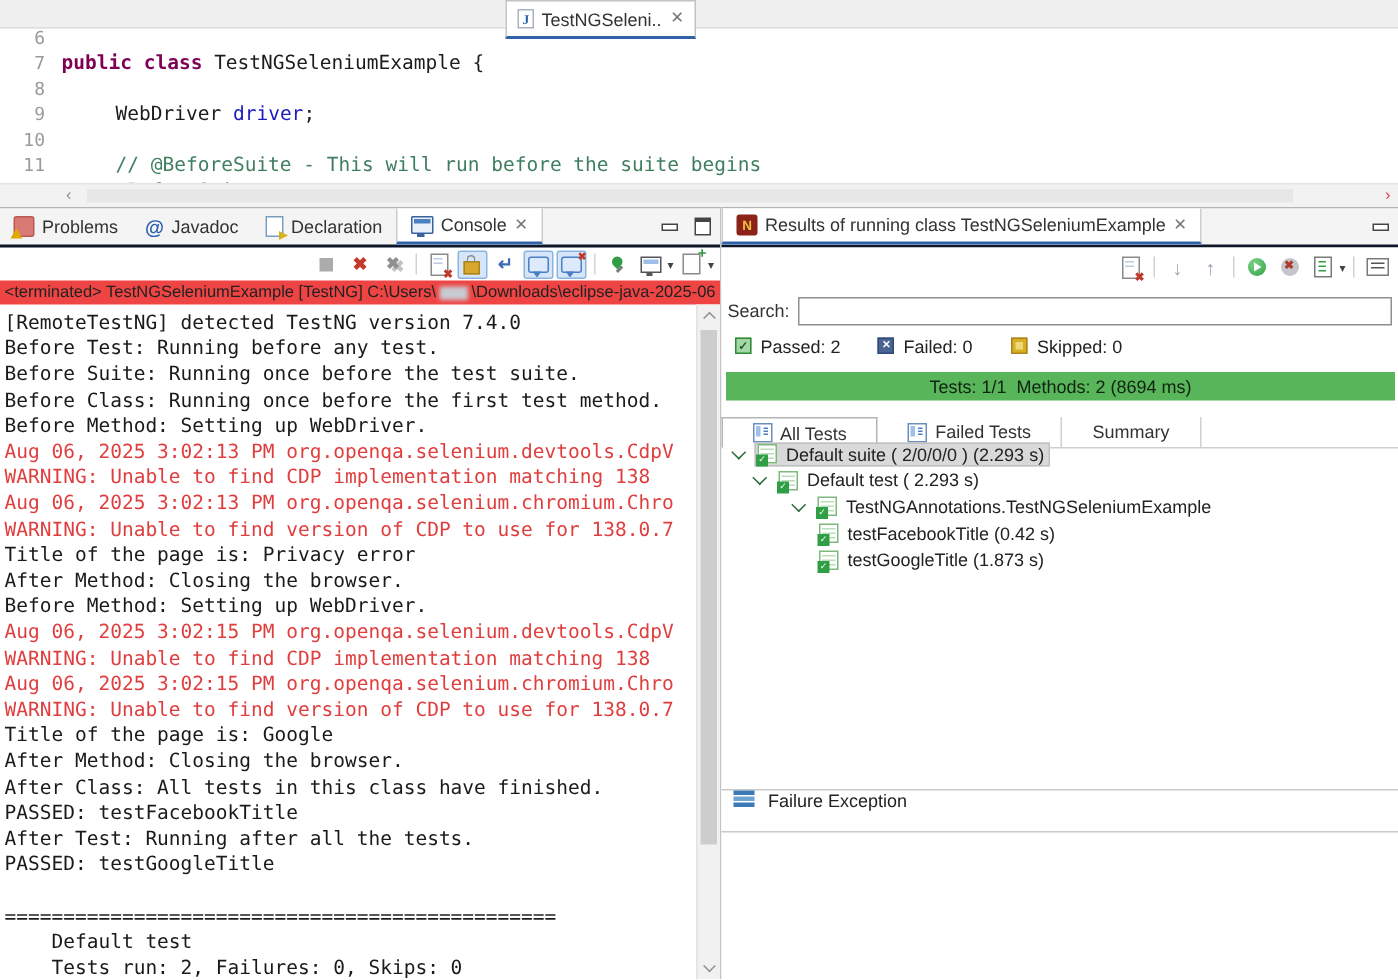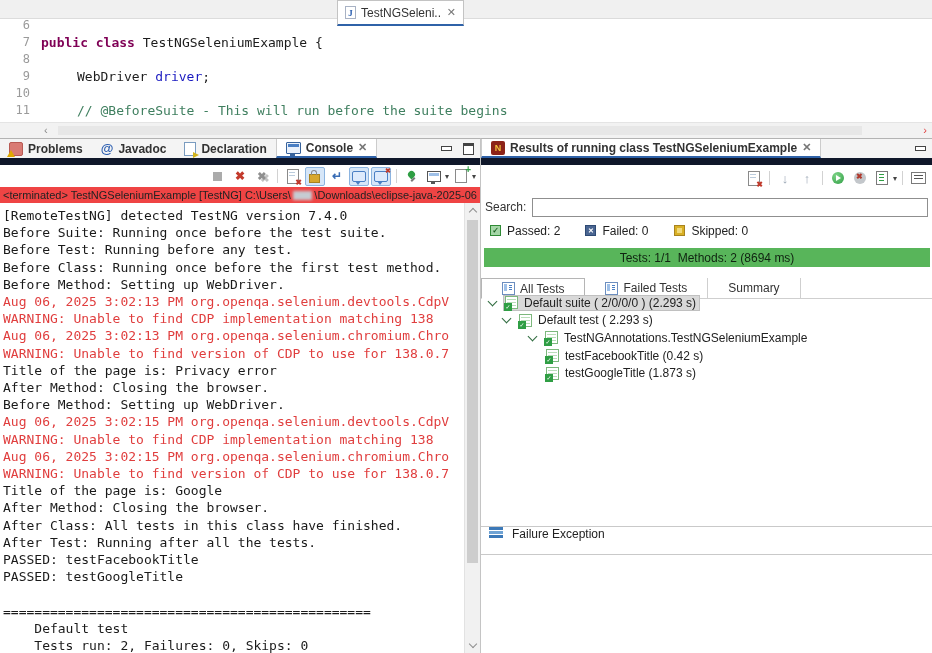--- a/index.html
+++ b/index.html
@@ -36,21 +36,21 @@
   .harr{position:absolute;top:1px;color:#8a8a8a;font-size:11px;line-height:13px;}
   .harr.l{left:44px;} .harr.r{right:5px;}
   .harr.l::after{content:"‹";} .harr.r::after{content:"›";}
 
   
   .panel{position:absolute;top:138px;bottom:0;background:#fff;border-top:1px solid #b3b3b3;box-sizing:border-box;}
   #console-panel{left:0;width:481px;border-right:1px solid #c4c4c4;}
   #results-panel{left:481px;width:451px;}
 
   .ptabs{height:26px;background:#f4f4f4;display:flex;align-items:stretch;font-size:12px;color:#333;
-         position:relative;border-bottom:7px solid #0f172a;box-sizing:border-box;font-weight:bold;}
+         position:relative;border-bottom:2px solid #0f172a;box-sizing:border-box;}
   .ptab{display:flex;align-items:center;gap:5px;padding:0 9px;box-sizing:border-box;white-space:nowrap;}
   .ptab.active{background:#fff;border-left:1px solid #ccc;border-right:1px solid #ccc;border-bottom:2px solid #2f62a8;}
   .winbtns{position:absolute;right:6px;top:0;height:100%;display:flex;align-items:center;gap:11px;}
   .min-glyph{width:9px;height:3px;border:1px solid #444;background:#fff;}
   .max-glyph{width:9px;height:8px;border:1px solid #444;border-top:3px solid #444;background:#fff;}
 
   .toolbar{display:flex;align-items:center;justify-content:flex-end;gap:2px;padding:0 4px;background:#fff;}
   #console-toolbar{height:22px;}
   #results-toolbar{position:absolute;left:0;right:0;top:26px;height:26px;}
   .tbi{width:20px;height:19px;display:flex;align-items:center;justify-content:center;border-radius:2px;position:relative;flex:none;}
@@ -272,40 +272,40 @@
       <span class="tbi">
           <span class="ic-newdoc"></span>
         </span>
       <span class="caret"></span>
     </div>
 
     <div class="statusline"><span>&lt;terminated&gt; TestNGSeleniumExample [TestNG] C:\Users\</span><span class="blurred"></span><span>\Downloads\eclipse-java-2025-06</span></div>
 
     <div class="conout" id="console-output">
         <div class="conline k">[RemoteTestNG] detected TestNG version 7.4.0</div>
+        <div class="conline k">Before Test: Running before any test.</div>
         <div class="conline k">Before Suite: Running once before the test suite.</div>
-        <div class="conline k">Before Test: Running before any test.</div>
         <div class="conline k">Before Class: Running once before the first test method.</div>
         <div class="conline k">Before Method: Setting up WebDriver.</div>
         <div class="conline r">Aug 06, 2025 3:02:13 PM org.openqa.selenium.devtools.CdpV</div>
         <div class="conline r">WARNING: Unable to find CDP implementation matching 138</div>
         <div class="conline r">Aug 06, 2025 3:02:13 PM org.openqa.selenium.chromium.Chro</div>
         <div class="conline r">WARNING: Unable to find version of CDP to use for 138.0.7</div>
         <div class="conline k">Title of the page is: Privacy error</div>
         <div class="conline k">After Method: Closing the browser.</div>
         <div class="conline k">Before Method: Setting up WebDriver.</div>
         <div class="conline r">Aug 06, 2025 3:02:15 PM org.openqa.selenium.devtools.CdpV</div>
         <div class="conline r">WARNING: Unable to find CDP implementation matching 138</div>
         <div class="conline r">Aug 06, 2025 3:02:15 PM org.openqa.selenium.chromium.Chro</div>
         <div class="conline r">WARNING: Unable to find version of CDP to use for 138.0.7</div>
         <div class="conline k">Title of the page is: Google</div>
         <div class="conline k">After Method: Closing the browser.</div>
         <div class="conline k">After Class: All tests in this class have finished.</div>
+        <div class="conline k">PASSED: testFacebookTitle</div>
         <div class="conline k">After Test: Running after all the tests.</div>
-        <div class="conline k">PASSED: testFacebookTitle</div>
         <div class="conline k">PASSED: testGoogleTitle</div>
         <div class="conline k"> </div>
         <div class="conline k">===============================================</div>
         <div class="conline k">    Default test</div>
         <div class="conline k">    Tests run: 2, Failures: 0, Skips: 0</div>
       </div>
 
     <div class="vscroll">
       <span class="sarr up"></span>
       <div class="vthumb"></div>

